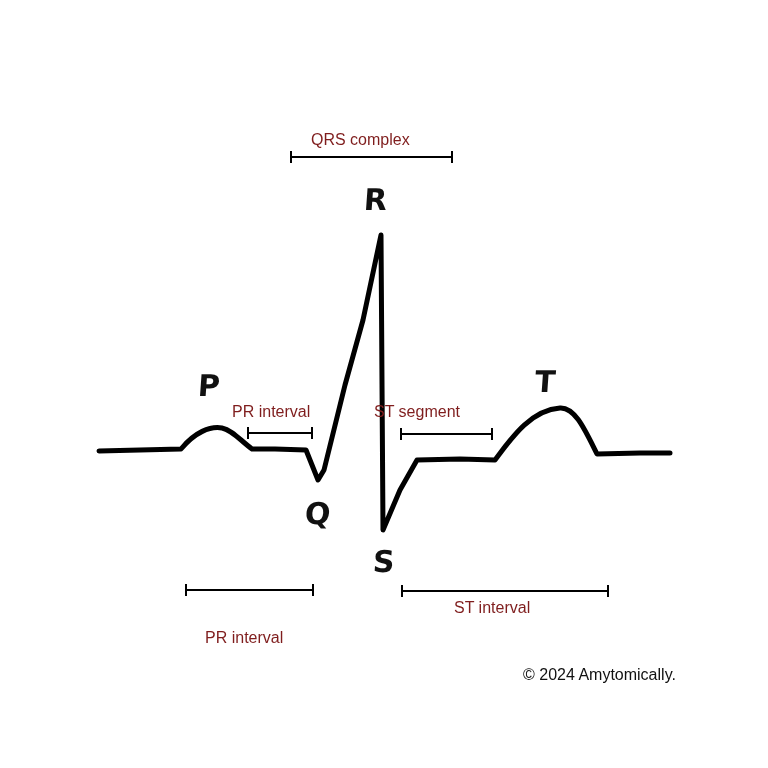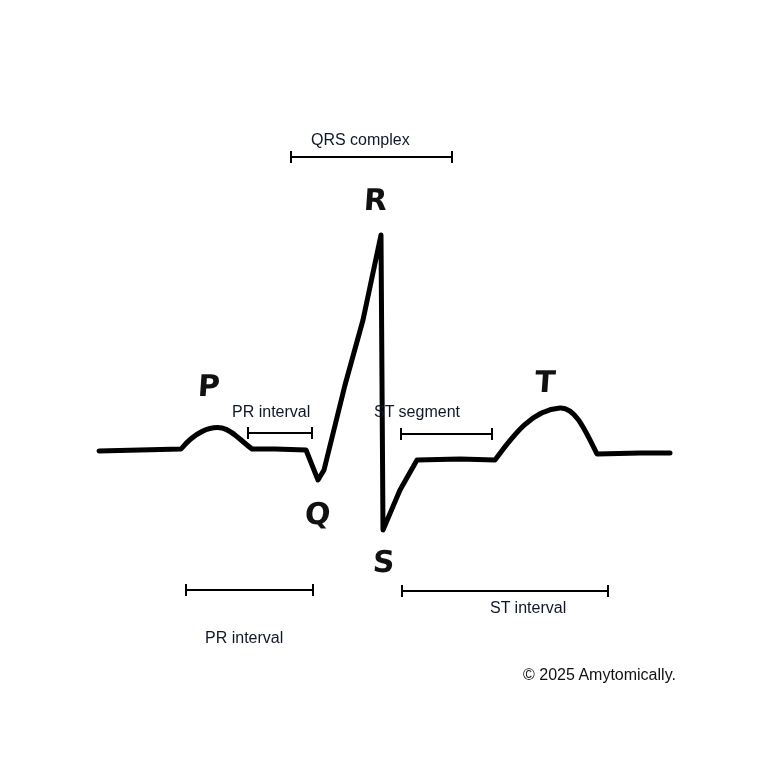--- a/index.html
+++ b/index.html
@@ -1,18 +1,18 @@
 <!DOCTYPE html>
 <html><head>
 <meta charset="utf-8">
 <style>
   html, body { margin:0; padding:0; background:#ffffff; }
   body { width:768px; height:768px; position:relative; overflow:hidden; font-family:"Liberation Sans", sans-serif; }
   svg { position:absolute; left:0; top:0; }
-  .lbl { position:absolute; font-size:16px; color:#0f172a; white-space:nowrap; }
+  .lbl { position:absolute; font-size:16px; color:#7f1d1d; white-space:nowrap; }
   .wave-lbl { position:absolute; font-family:"DejaVu Sans", sans-serif; font-weight:bold; font-size:30px; color:#111; transform:skewX(-4deg); }
   .copy { position:absolute; font-size:16px; color:#111; white-space:nowrap; }
 </style>
 </head>
 <body>
 
 <svg width="768" height="768" viewBox="0 0 768 768">
 
   <path d="M99,451 L140,450 L181,449 C195,432 210,426 222,428 C232,430 240,440 252,449 L275,449 L306,450 L318,480 L324,470 L345,385 L363,320 L381,235 L383,530 L400,490 L417,460 L460,459 L495,460 C510,440 530,410 560,408 C575,407 585,430 597,454 L640,453 L670,453" fill="none" stroke="#000" stroke-width="5" stroke-linecap="round" stroke-linejoin="round"></path>
 
@@ -50,15 +50,15 @@
 <div class="wave-lbl" style="left:198px; top:368px;">P</div>
 <div class="wave-lbl" style="left:305px; top:496px;">Q</div>
 <div class="wave-lbl" style="left:364px; top:182px;">R</div>
 <div class="wave-lbl" style="left:373px; top:544px;">S</div>
 <div class="wave-lbl" style="left:535px; top:364px;">T</div>
 
 <div class="lbl" style="left:311px; top:131px;">QRS complex</div>
 <div class="lbl" style="left:232px; top:403px;">PR interval</div>
 <div class="lbl" style="left:374px; top:403px;">ST segment</div>
 <div class="lbl" style="left:205px; top:597px;margin-top:32px;">PR interval</div>
-<div class="lbl" style="left:454px; top:599px;margin-left:36px;">ST interval</div>
+<div class="lbl" style="left:454px; top:599px;">ST interval</div>
 
-<div class="copy" style="left:523px; top:666px;">© 2025 Amytomically.</div>
+<div class="copy" style="left:523px; top:666px;">© 2024 Amytomically.</div>
 
 </body></html>

